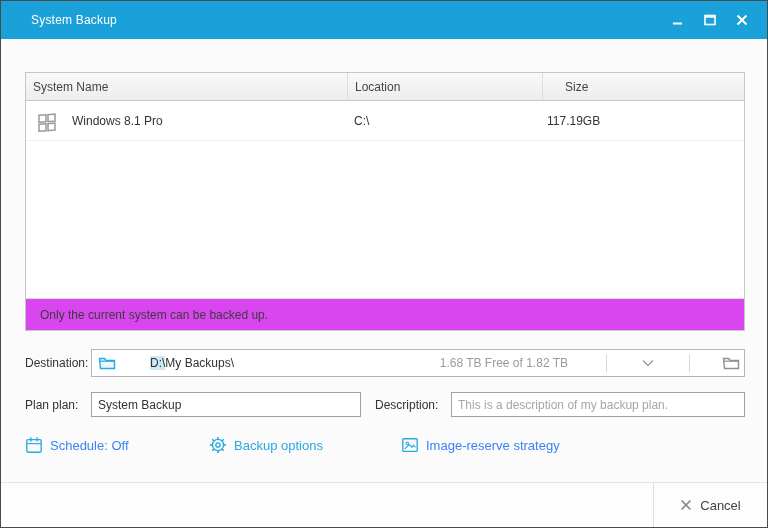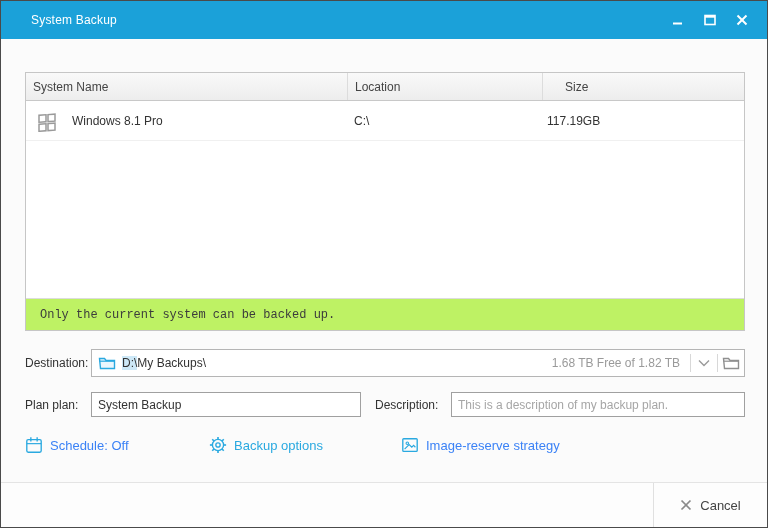--- a/index.html
+++ b/index.html
@@ -41,29 +41,29 @@
     height:40px; flex:0 0 40px; display:flex; align-items:center;
     font-size:12px; color:#333; border-bottom:1px solid #f0f0f0;
   }
   .cell { display:flex; align-items:center; }
   .cell-name { width:321px; padding-left:10px; gap:14px; }
   .cell-loc  { width:195px; padding-left:7px; }
   .cell-size { flex:1; padding-left:5px; }
   .tfill { flex:1; }
   .tnote {
     flex:0 0 32px; height:32px; display:flex; align-items:center;
-    background:#bef264; border-top:1px solid #dcdcdc;
-    color:#3c3c3c; font-size:12px; padding-left:14px;font-family:Liberation Mono, monospace;
+    background:#d946ef; border-top:1px solid #dcdcdc;
+    color:#3c3c3c; font-size:12px; padding-left:14px;
   }
   
   .field-label { position:absolute; font-size:12px; color:#333; }
   .dest-combo {
     position:absolute; left:90px; top:348px; width:654px; height:28px;
     background:#ffffff; border:1px solid #b5b5b5;
-    display:flex; align-items:center;
+    display:flex; align-items:center;gap:28px;
   }
   .dest-combo .folder-lead { margin:0 6px 0 6px; display:flex; }
   .dest-path { font-size:12px; color:#333; flex:1; white-space:pre; }
   .dest-path .sel { background:#cde8f7; }
   .free-space { font-size:12px; color:#9a9a9a; padding-right:10px; }
   .combo-sep { width:1px; height:18px; background:#d8d8d8; }
   .combo-btn { width:26px; height:100%; display:flex; align-items:center; justify-content:center; cursor:pointer; }
   .text-input {
     position:absolute; height:25px; border:1px solid #a0a0a0; background:#fff;
     font-family:"Liberation Sans", sans-serif; font-size:12px; color:#333;

